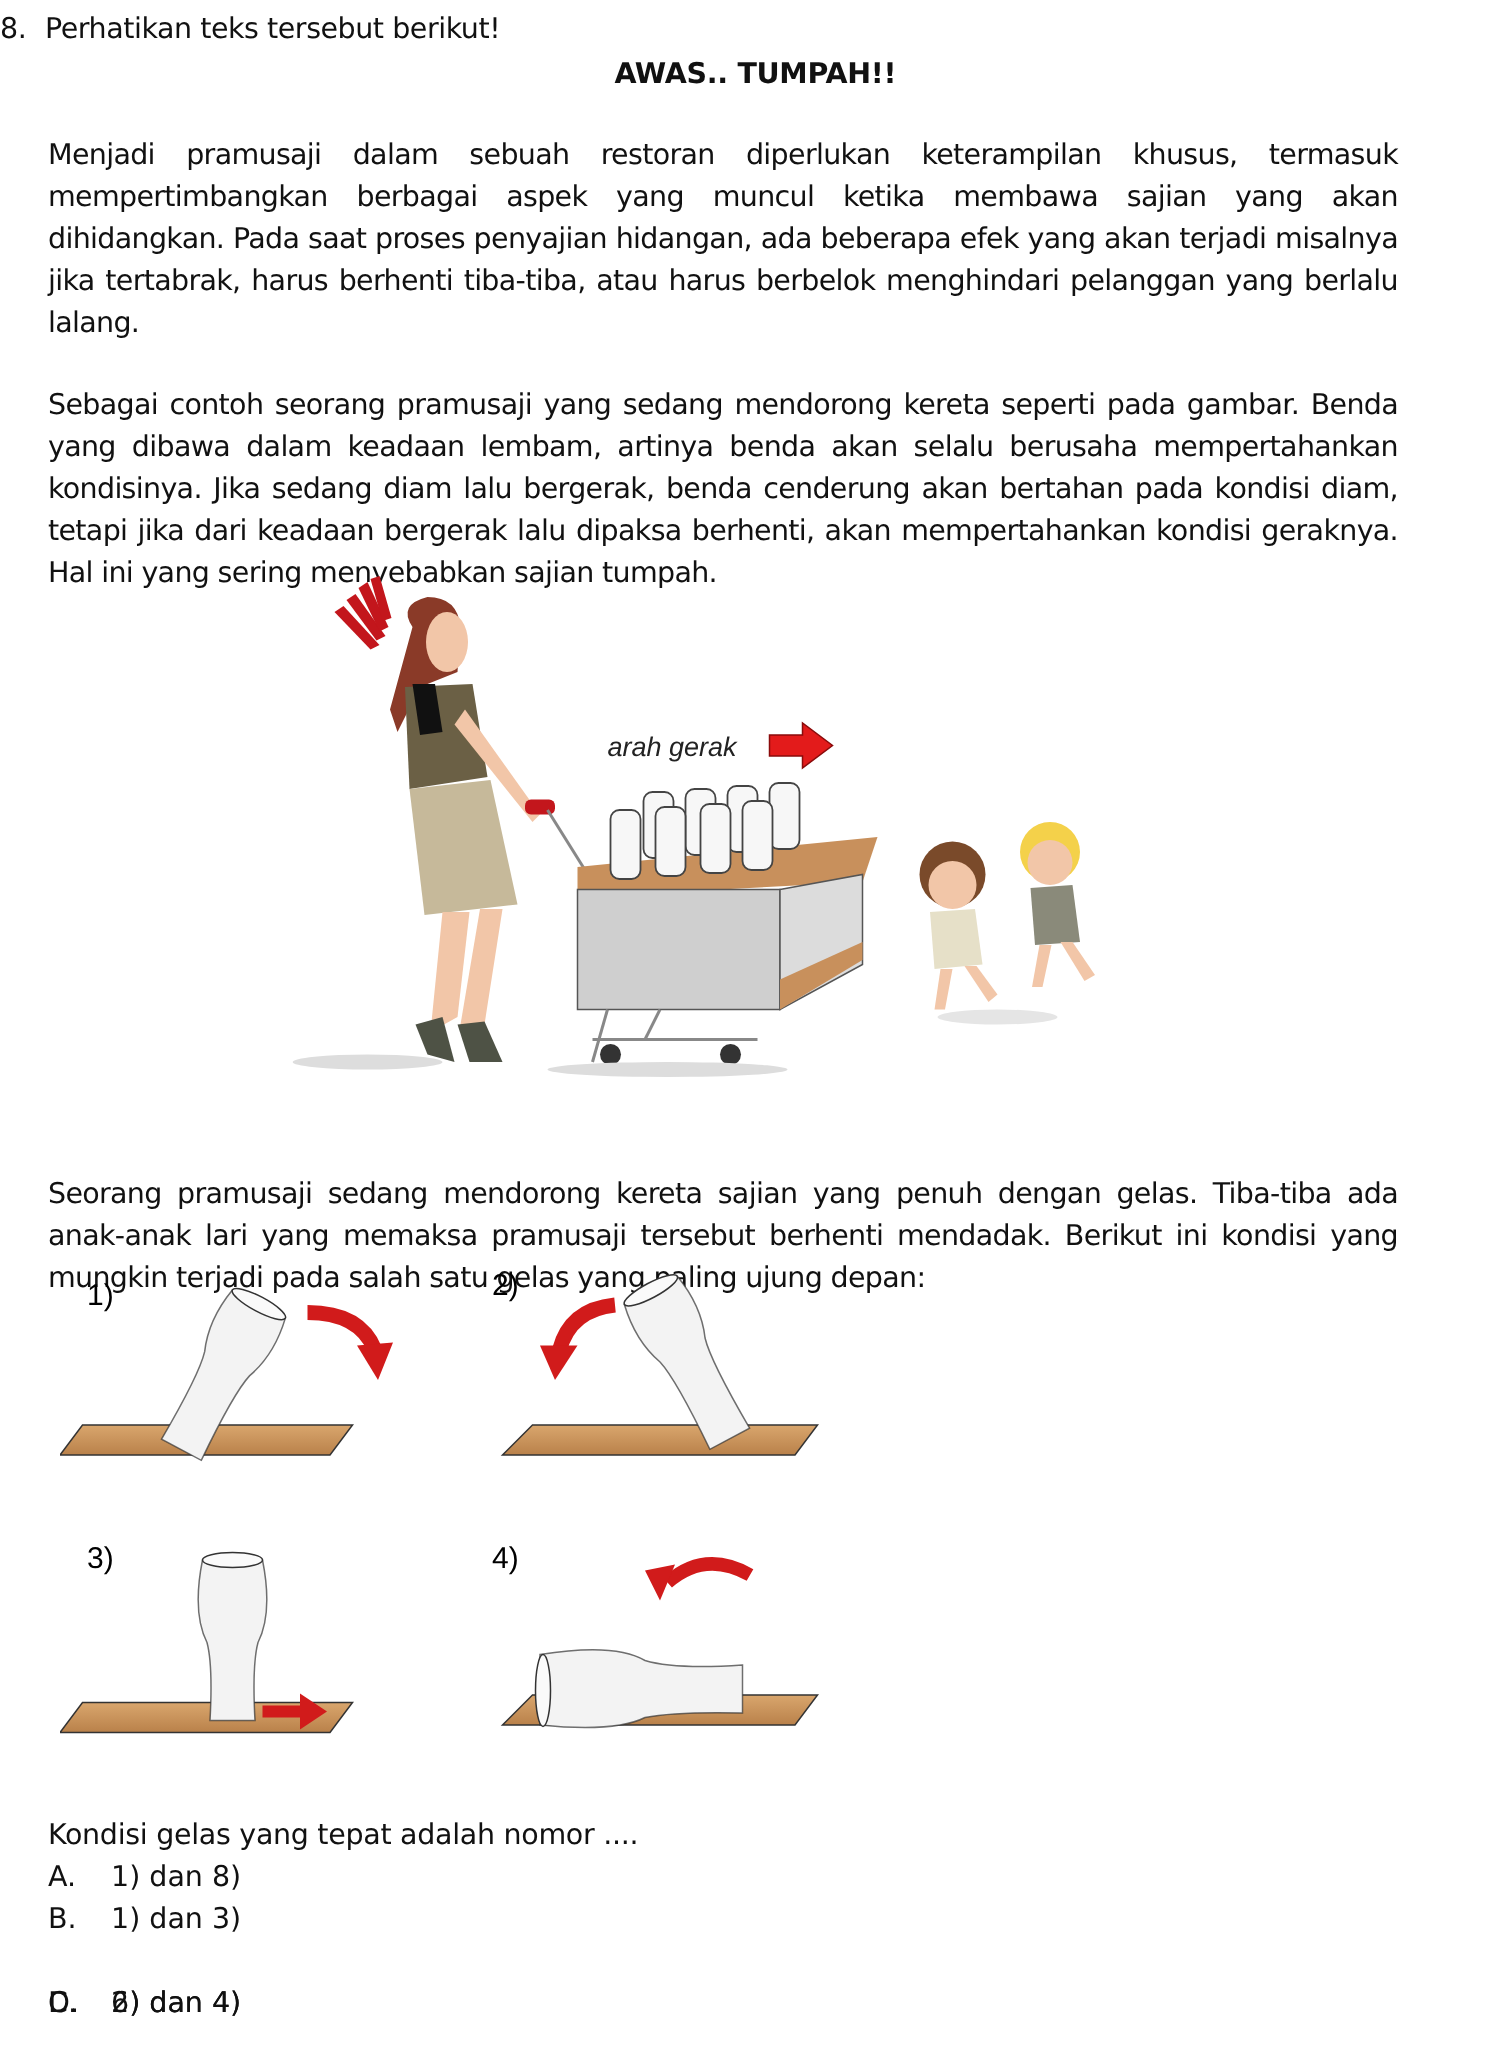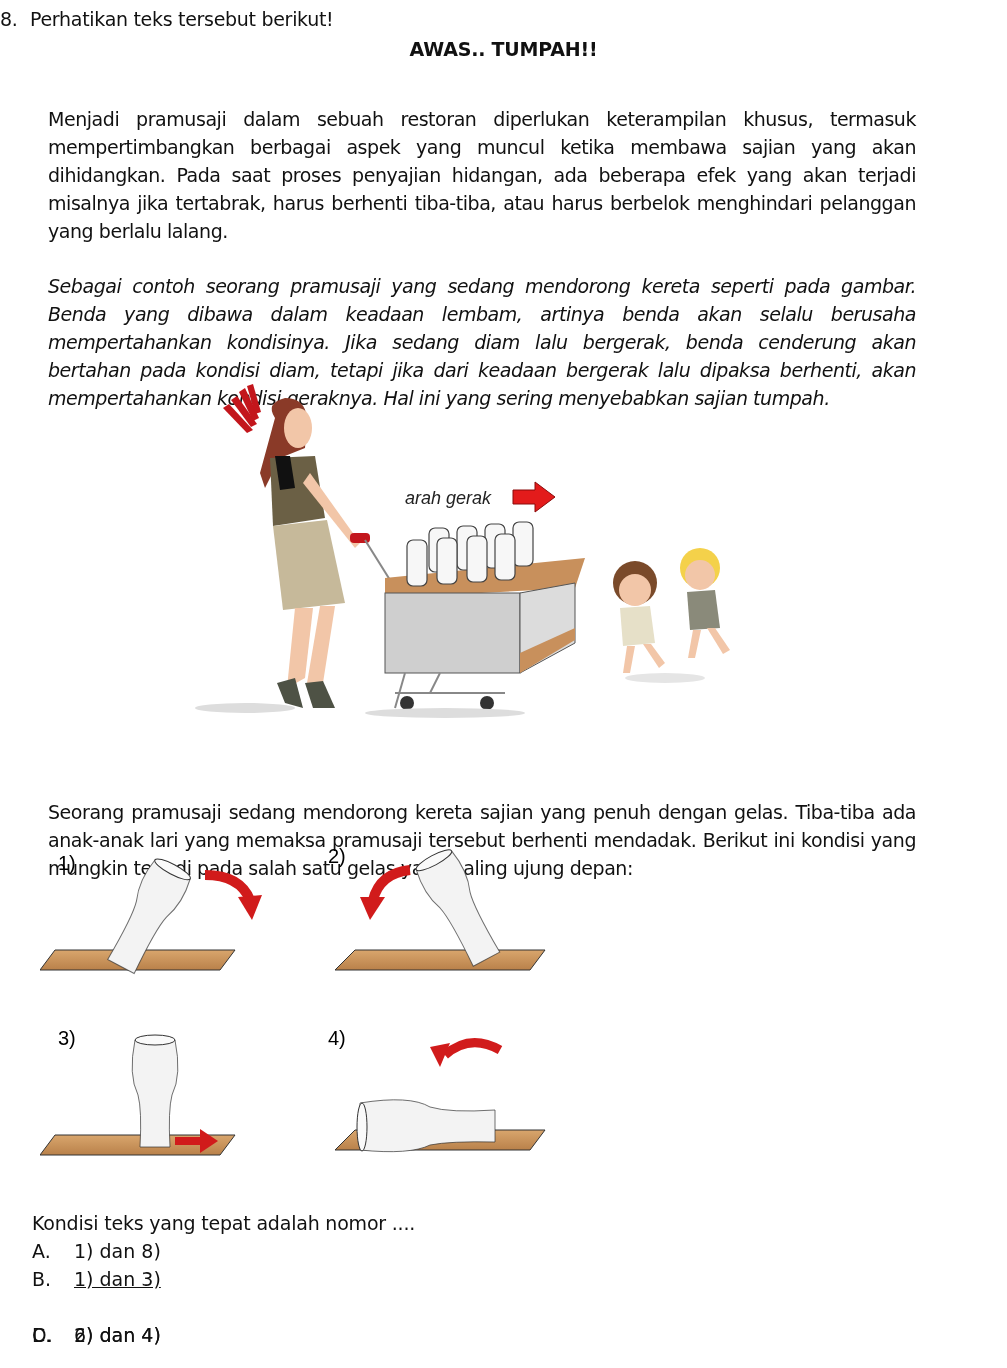--- a/index.html
+++ b/index.html
@@ -3,39 +3,39 @@
 <meta charset="utf-8">
 <style>
   html, body { margin:0; padding:0; background:#ffffff; }
   body { width:1007px; height:1368px; position:relative; overflow:hidden;
          font-family:"DejaVu Sans", sans-serif; color:#111; }
   .abs { position:absolute; }
   .qnum { left:0; top:8px; font-size:19px; letter-spacing:-0.3px; }
   .qintro { left:30px; top:8px; font-size:19px; letter-spacing:-0.3px; }
   .title { left:0; width:1007px; top:38px; text-align:center; font-size:19px; font-weight:bold; letter-spacing:-0.2px; }
   .para { left:32px; width:900px; font-size:19px; line-height:28px; text-align:justify; letter-spacing:-0.45px; }
-  .para p { margin:16px; }
+  .para p { margin:0; }
   .figure { left:195px; top:378px; width:600px; height:345px;font-style:italic; }
   .glasses { left:40px; top:845px; width:570px; height:330px; }
   .label { font-family:"Liberation Sans", sans-serif; font-size:20px; color:#111; }
   .question { left:32px; top:1212px; font-size:19px; letter-spacing:-0.2px; }
   .option { left:32px; font-size:19px; }
   .opt-letter { display:inline-block; width:42px; }
 </style>
 </head>
 <body>
 
 <div class="abs qnum">8.</div>
 <div class="abs qintro">Perhatikan teks tersebut berikut!</div>
 <div class="abs title">AWAS.. TUMPAH!!</div>
 
 <div class="abs para" style="top:89px;">
   <p>Menjadi pramusaji dalam sebuah restoran diperlukan keterampilan khusus, termasuk mempertimbangkan berbagai aspek yang muncul ketika membawa sajian yang akan dihidangkan. Pada saat proses penyajian hidangan, ada beberapa efek yang akan terjadi misalnya jika tertabrak, harus berhenti tiba-tiba, atau harus berbelok menghindari pelanggan yang berlalu lalang.</p>
 </div>
-<div class="abs para" style="top:256px;font-style:italic;">
+<div class="abs para" style="top:256px;">
   <p>Sebagai contoh seorang pramusaji yang sedang mendorong kereta seperti pada gambar. Benda yang dibawa dalam keadaan lembam, artinya benda akan selalu berusaha mempertahankan kondisinya. Jika sedang diam lalu bergerak, benda cenderung akan bertahan pada kondisi diam, tetapi jika dari keadaan bergerak lalu dipaksa berhenti, akan mempertahankan kondisi geraknya. Hal ini yang sering menyebabkan sajian tumpah.</p>
 </div>
 
 <div class="abs figure">
   <svg width="600" height="345" viewBox="0 0 600 345">
 
     <g fill="#c3161c">
       <polygon points="28,30 34,26 58,52 52,55"></polygon>
       <polygon points="36,22 42,18 62,46 56,49"></polygon>
       <polygon points="44,14 50,10 64,40 58,43"></polygon>
@@ -150,26 +150,26 @@
       <text x="288" y="200" class="label">4)</text>
       <polygon points="315,285 505,285 490,305 295,305" fill="url(#wood)" stroke="#333"></polygon>
       <path d="M320,258 Q370,250 390,262 Q410,268 455,265 L455,297 Q410,296 390,300 Q370,310 320,305 Z" fill="#f3f3f3" stroke="#333" stroke-opacity="0.7"></path>
       <ellipse cx="322" cy="282" rx="5" ry="24" fill="#fafafa" stroke="#333"></ellipse>
       <path d="M460,205 Q430,188 405,210" stroke="#d11b1b" stroke-width="9" fill="none"></path>
       <polygon points="390,202 410,198 400,222" fill="#d11b1b"></polygon>
     </g>
   </svg>
 </div>
 
-<div class="abs question">Kondisi teks yang tepat adalah nomor ....</div>
+<div class="abs question">Kondisi gelas yang tepat adalah nomor ....</div>
 
 <div class="abs option" style="top:1240px;">
   <span class="opt-letter">A.</span><span>1) dan 8)</span>
 </div>
-<div class="abs option" style="top:1268px;text-decoration:underline;">
+<div class="abs option" style="top:1268px;">
   <span class="opt-letter">B.</span><span>1) dan 3)</span>
 </div>
 <div class="abs option" style="top:1324px;">
   <span class="opt-letter">C.</span><span>2) dan 4)</span>
 </div>
 <div class="abs option" style="top:1324px;">
   <span class="opt-letter">D.</span><span>6) dan 4)</span>
 </div>
 
 </body></html>

